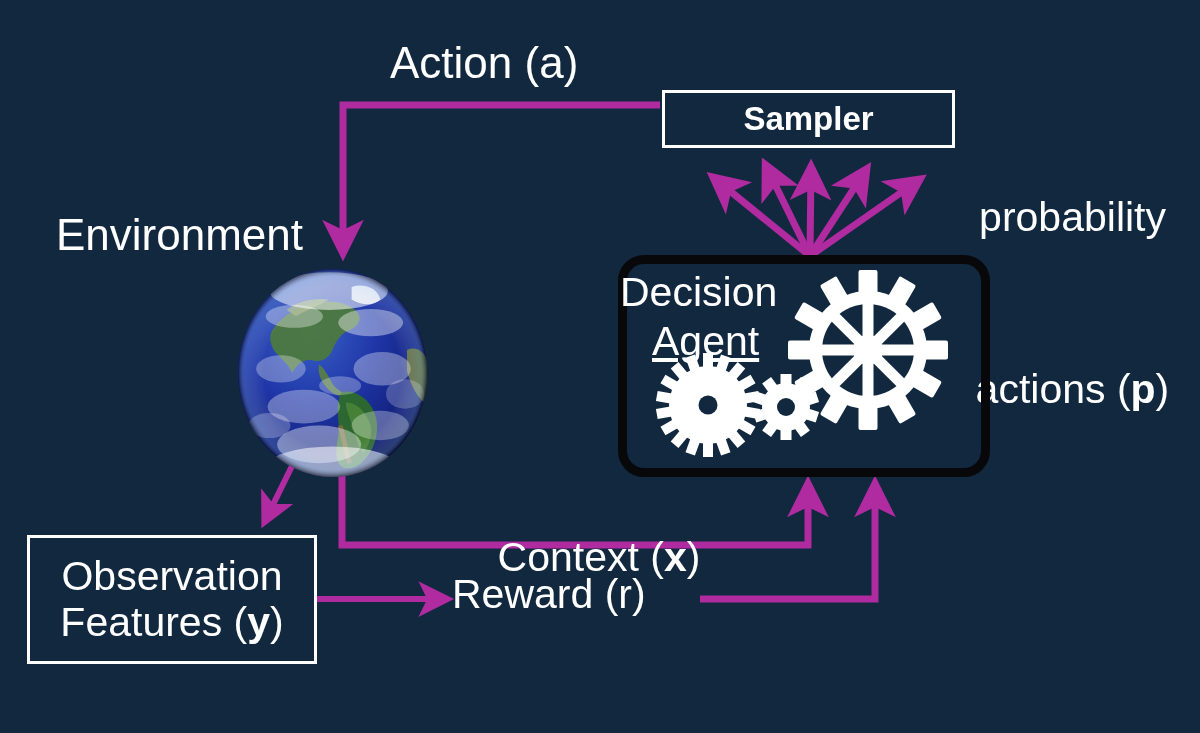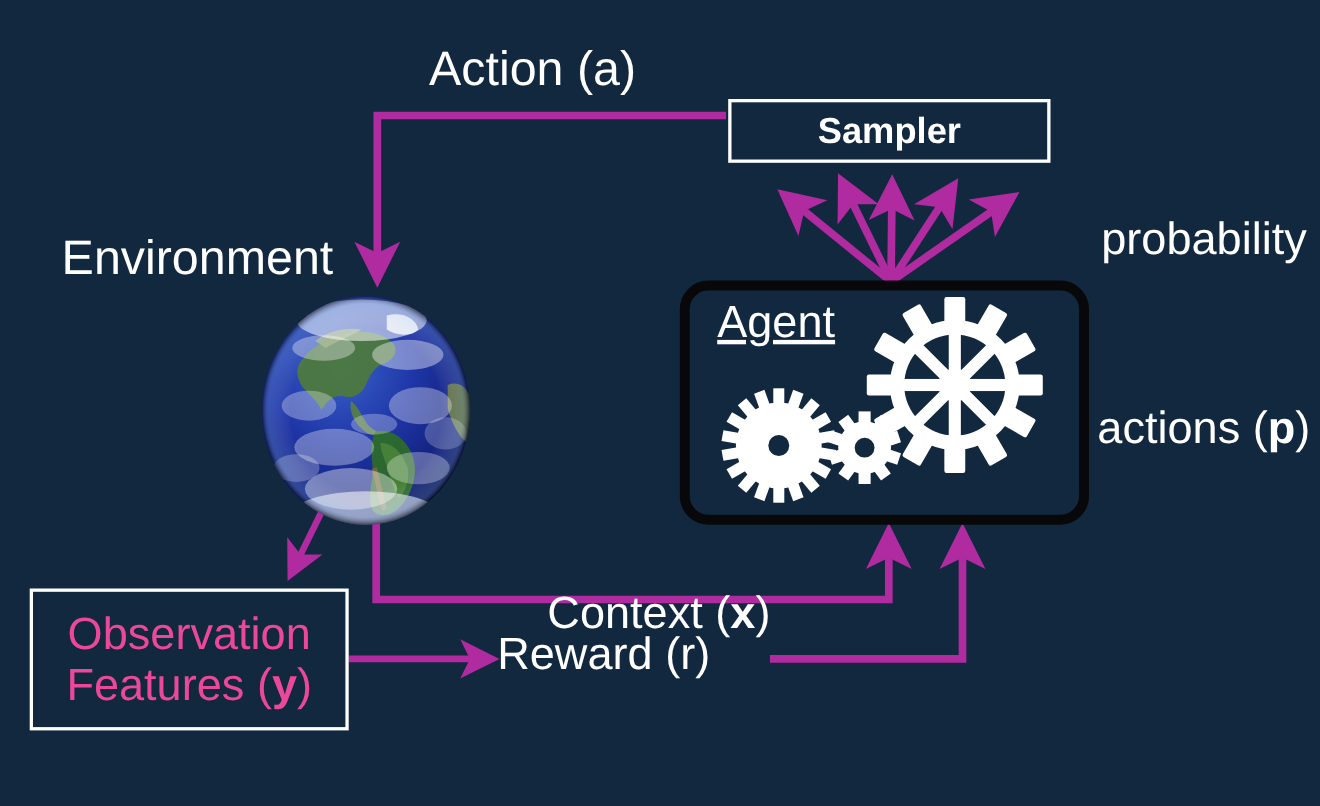--- a/index.html
+++ b/index.html
@@ -9,38 +9,38 @@
     font-family:"Liberation Sans","DejaVu Sans",sans-serif;
     overflow:hidden;position:relative;
   }
   #stage{position:absolute;inset:0;width:1016px;height:733px;}
   svg#wires{position:absolute;left:0;top:0;width:1200px;height:733px;}
 
   .label{position:absolute;color:#ffffff;white-space:pre;line-height:1.05;}
 
   #lbl-action   {left:390px; top:40px;  font-size:44px;}
   #lbl-environment{left:56px; top:212px; font-size:44px;}
-  #lbl-prob     {left:952px; top:153px; font-size:41px; text-align:right; width:236px;}
+  #lbl-prob     {left:930px; top:153px; font-size:41px; text-align:right; width:236px;}
   #lbl-context  {left:452px; top:493px; font-size:41px;}
   #lbl-reward   {left:452px; top:573px; font-size:41px;}
 
   
   #sampler{
     position:absolute;left:662px;top:90px;width:293px;height:58px;
     border:3px solid #ffffff;box-sizing:border-box;
     display:flex;align-items:center;justify-content:center;font-weight:bold;
   }
   #sampler .txt{color:#fff;font-size:33px;}
 
   
   #observation{
     position:absolute;left:27px;top:535px;width:290px;height:129px;
     border:3px solid #ffffff;box-sizing:border-box;
     display:flex;flex-direction:column;align-items:center;justify-content:center;
-    color:#ec4899;font-size:41px;line-height:1.12;
+    color:#ffffff;font-size:41px;line-height:1.12;
   }
 
   
   #agent{
     position:absolute;left:618px;top:255px;width:372px;height:222px;
     border:9px solid #08080a;border-radius:26px;box-sizing:border-box;
   }
   #agent-text{
     position:absolute;left:620px;top:268px;width:200px;
     color:#fff;font-size:41px;line-height:1.2;
@@ -120,20 +120,21 @@
   <div id="observation">
     <div>Observation</div>
     <div>
       <span>Features (</span><b>y</b><span>)</span>
     </div>
   </div>
 
   <div id="agent"></div>
 
   <div id="agent-text">
+    <span class="l1">Decision</span>
     <span class="l2">Agent</span>
   </div>
 
   <svg id="gears" viewBox="0 0 372 222">
 
     <g fill="#ffffff">
       <path d="
         M250,95
         m0,-78
         L258.5,-74.7 L266.7,-71.2

